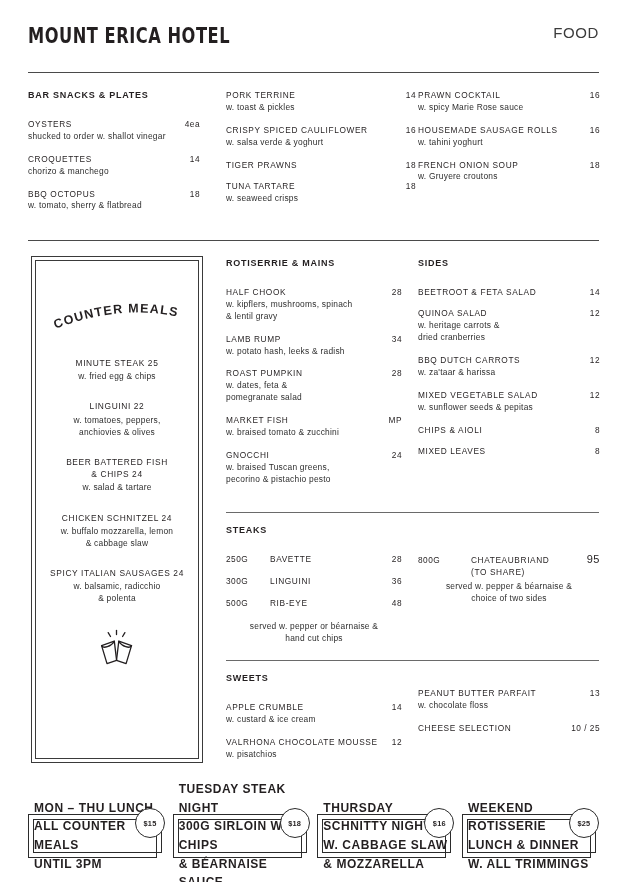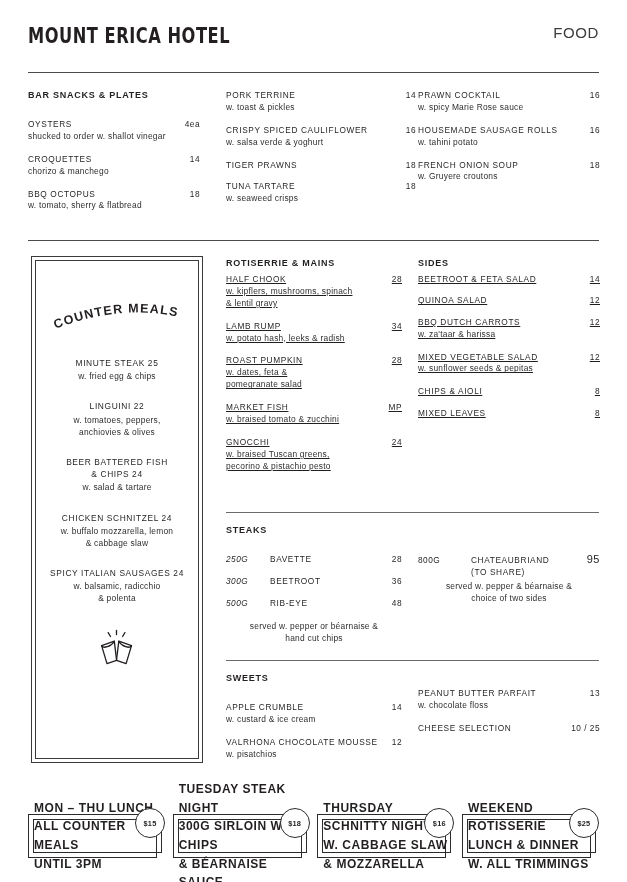--- a/index.html
+++ b/index.html
@@ -87,31 +87,31 @@
     line-height:1.45;
   }
   .cm-desc{
     font-size:8.4px;letter-spacing:0.25px;color:#2e2e2e;line-height:1.45;margin-top:1px;
   }
   .cheers{margin-top:24px;}
 
   
   .rot{position:absolute;left:226px;top:258px;width:176px;}
   .sides{position:absolute;left:418px;top:258px;width:182px;}
-  .rot .list,.sides .list{margin-top:6px;text-decoration:underline;}
+  .rot .list,.sides .list{margin-top:19px;}
 
   .rule-steaks{
     position:absolute;left:226px;right:28px;top:512px;
     border-top:1.3px solid #6a6a6a;
   }
   .steaks{position:absolute;left:226px;top:525px;width:176px;}
   .steaks-right{position:absolute;left:418px;top:553px;width:182px;}
   .steaks .list{margin-top:19px;}
   .steak-row{display:flex;align-items:baseline;margin-bottom:12px;}
-  .steak-w{width:44px;font-size:8.3px;letter-spacing:0.5px;color:#231f20;font-style:italic;}
+  .steak-w{width:44px;font-size:8.3px;letter-spacing:0.5px;color:#231f20;}
   .steak-n{flex:1;font-size:8.3px;letter-spacing:0.62px;color:#231f20;}
   .steak-p{font-size:8.3px;letter-spacing:0.5px;color:#231f20;}
   .served{
     font-size:8.4px;letter-spacing:0.25px;color:#2e2e2e;line-height:1.45;
     text-align:center;margin-top:6px;padding:0 6px;
   }
   .chat-row{display:flex;align-items:baseline;}
   .chat-w{width:53px;font-size:8.3px;letter-spacing:0.5px;}
   .chat-n{flex:1;font-size:8.3px;letter-spacing:0.62px;line-height:1.45;}
   .chat-p{font-size:11px;letter-spacing:0.5px;text-align:right;}
@@ -229,21 +229,21 @@
               <div class="item-name">PRAWN COCKTAIL</div>
               <div class="item-price">16</div>
             </div>
             <div class="item-desc">w. spicy Marie Rose sauce</div>
           </div>
           <div class="item">
             <div class="item-row">
               <div class="item-name">HOUSEMADE SAUSAGE ROLLS</div>
               <div class="item-price">16</div>
             </div>
-            <div class="item-desc">w. tahini potato</div>
+            <div class="item-desc">w. tahini yoghurt</div>
           </div>
           <div class="item">
             <div class="item-row">
               <div class="item-name">FRENCH ONION SOUP</div>
               <div class="item-price">18</div>
             </div>
             <div class="item-desc">w. Gruyere croutons</div>
           </div>
         </div>
     </div>
@@ -346,20 +346,21 @@
           <div class="item-row">
             <div class="item-name">BEETROOT &amp; FETA SALAD</div>
             <div class="item-price">14</div>
           </div>
         </div>
         <div class="item">
           <div class="item-row">
             <div class="item-name">QUINOA SALAD</div>
             <div class="item-price">12</div>
           </div>
+          <div class="item-desc">w. heritage carrots &amp;<br>dried cranberries</div>
         </div>
         <div class="item">
           <div class="item-row">
             <div class="item-name">BBQ DUTCH CARROTS</div>
             <div class="item-price">12</div>
           </div>
           <div class="item-desc">w. za'taar &amp; harissa</div>
         </div>
         <div class="item">
           <div class="item-row">
@@ -387,21 +388,21 @@
   <div class="steaks">
     <div class="sect-title">STEAKS</div>
     <div class="list">
         <div class="steak-row">
           <div class="steak-w">250G</div>
           <div class="steak-n">BAVETTE</div>
           <div class="steak-p">28</div>
         </div>
         <div class="steak-row">
           <div class="steak-w">300G</div>
-          <div class="steak-n">BEETROOT</div>
+          <div class="steak-n">LINGUINI</div>
           <div class="steak-p">36</div>
         </div>
         <div class="steak-row">
           <div class="steak-w">500G</div>
           <div class="steak-n">RIB-EYE</div>
           <div class="steak-p">48</div>
         </div>
       </div>
     <div class="served">served w. pepper or béarnaise &amp;<br>hand cut chips</div>
   </div>

